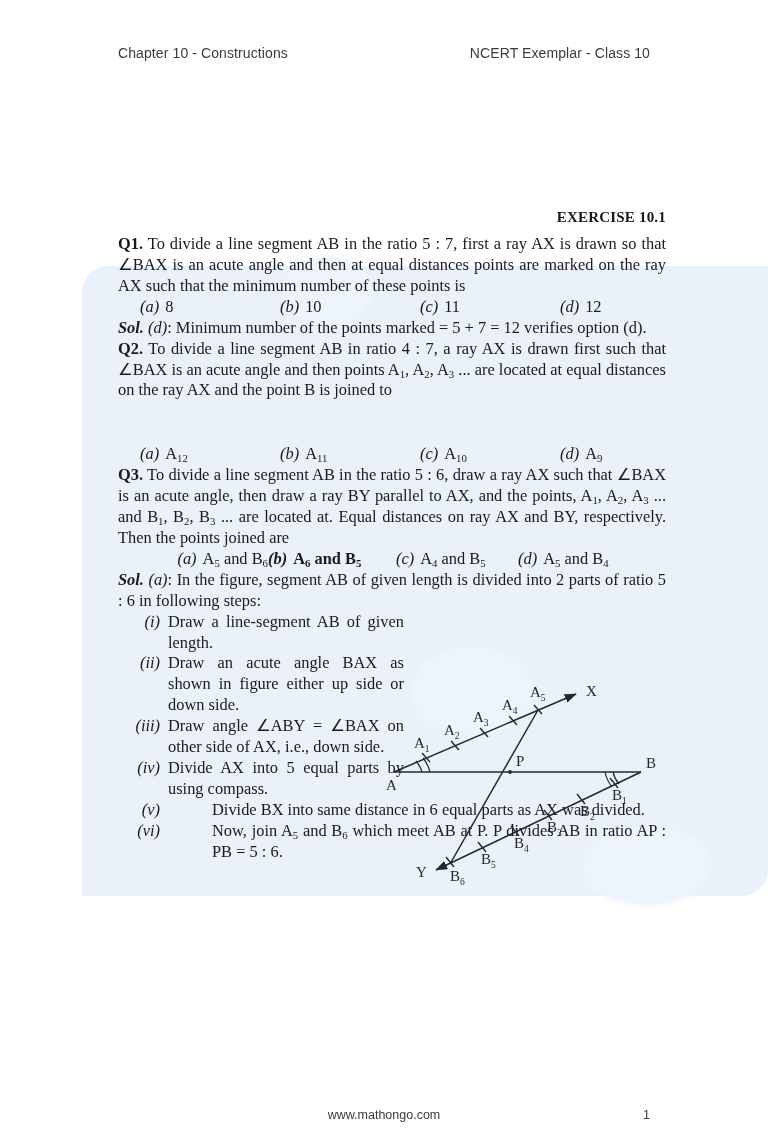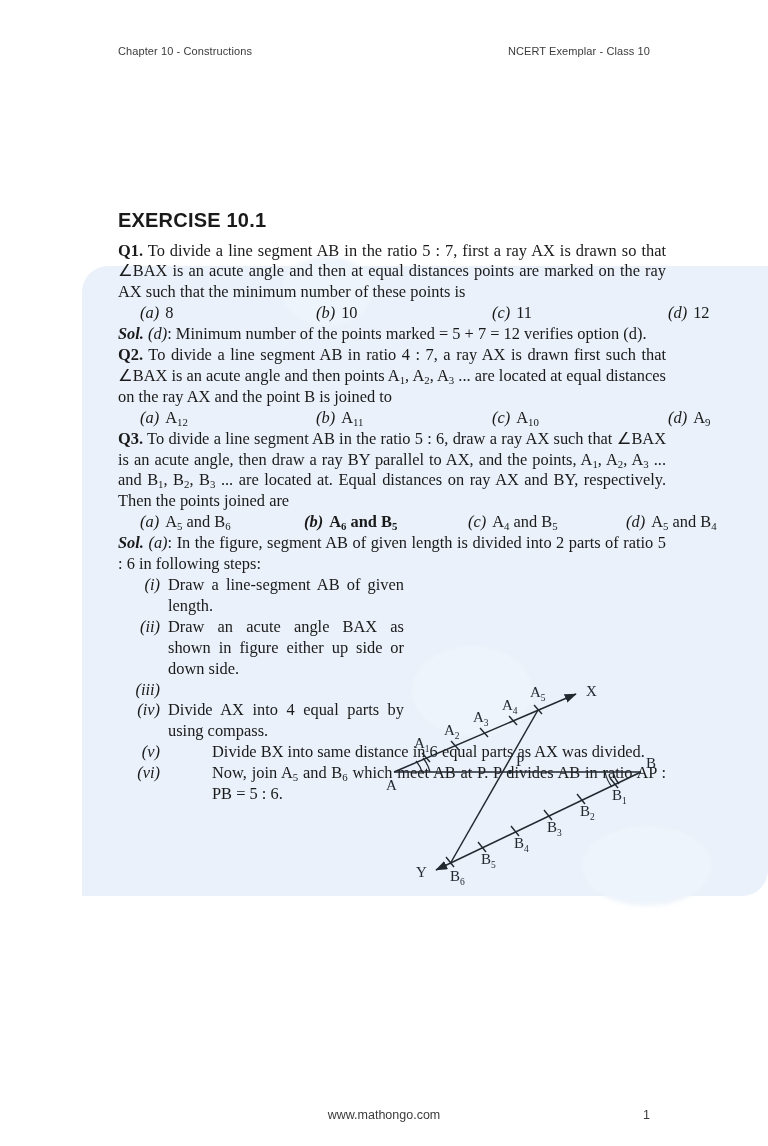--- a/index.html
+++ b/index.html
@@ -19,21 +19,21 @@
   
   .page-header {
     position: absolute;
     top: 45px;
     left: 118px;
     right: 118px;
     display: flex;
     justify-content: space-between;
     align-items: baseline;
     font-family: "Liberation Sans", sans-serif;
-    font-size: 11px;
+    font-size: 14px;
     color: #3b3b3b;
     letter-spacing: .1px;
     text-align: right;
   }
 
   
   .tint-panel {
     position: absolute;
     left: 82px;
     top: 266px;
@@ -56,24 +56,24 @@
   .content {
     position: absolute;
     left: 118px;
     top: 208px;
     width: 548px;
     font-size: 16.4px;
     line-height: 1.275;
     text-align: justify;
   }
   .exercise-title {
-    font-family: Liberation Sans, sans-serif;
+    font-family: Liberation Serif, serif;
     font-weight: bold;
-    font-size: 20px;
-    text-align: left;
+    font-size: 15px;
+    text-align: right;
     margin: 0 0 7px 0;
     letter-spacing: .2px;
   }
   .instruction {
     font-weight: bold;
     margin: 0 0 1px 0;
     text-align: left;
     font-size: 16.2px;
   }
   p.para {
@@ -87,31 +87,30 @@
     line-height: 0;
     vertical-align: -0.28em;
   }
 
   
   .options {
     display: flex;
     margin: 0;
     padding-left: 22px;
     text-align: left;
-    gap: 36px;
   }
   .options .opt {
     flex: 0 0 auto;
     white-space: nowrap;
   }
   .opt-label { font-style: italic; }
   .opt-val { margin-left: 6px; }
   .options.w1 .opt { width: 140px; }
-  .options.w2 .opt { width: 140px; }
-  .options.w3 .opt:nth-child(1) { width: 128px; }
+  .options.w2 .opt { width: 140px; margin-top: 43px; }
+  .options.w3 .opt:nth-child(1) { width: 128px; text-align: right; }
   .options.w3 .opt:nth-child(2) { width: 128px; font-weight: bold; }
   .options.w3 .opt:nth-child(3) { width: 122px; }
 
   
   .figure-wrap {
     position: absolute;
     left: 378px;
     top: 672px;
     width: 290px;
     height: 222px;
@@ -247,24 +246,25 @@
     <li>
       <span class="num">(i)</span>
       <span class="txt just-txt">Draw a line-segment AB of given length.</span>
     </li>
     <li>
       <span class="num">(ii)</span>
       <span class="txt just-txt">Draw an acute angle BAX as shown in figure either up side or down side.</span>
     </li>
     <li>
       <span class="num">(iii)</span>
+      <span class="txt just-txt">Draw angle ∠ABY = ∠BAX on other side of AX, i.e., down side.</span>
     </li>
     <li>
       <span class="num">(iv)</span>
-      <span class="txt just-txt">Divide AX into 4 equal parts by using compass.</span>
+      <span class="txt just-txt">Divide AX into 5 equal parts by using compass.</span>
     </li>
   </ul>
 
   <ul class="steps-wide">
     <li>
       <span class="num">(v)</span>
       <span class="txt just-txt">Divide BX into same distance in 6 equal parts as AX was divided.</span>
     </li>
     <li>
       <span class="num">(vi)</span>

